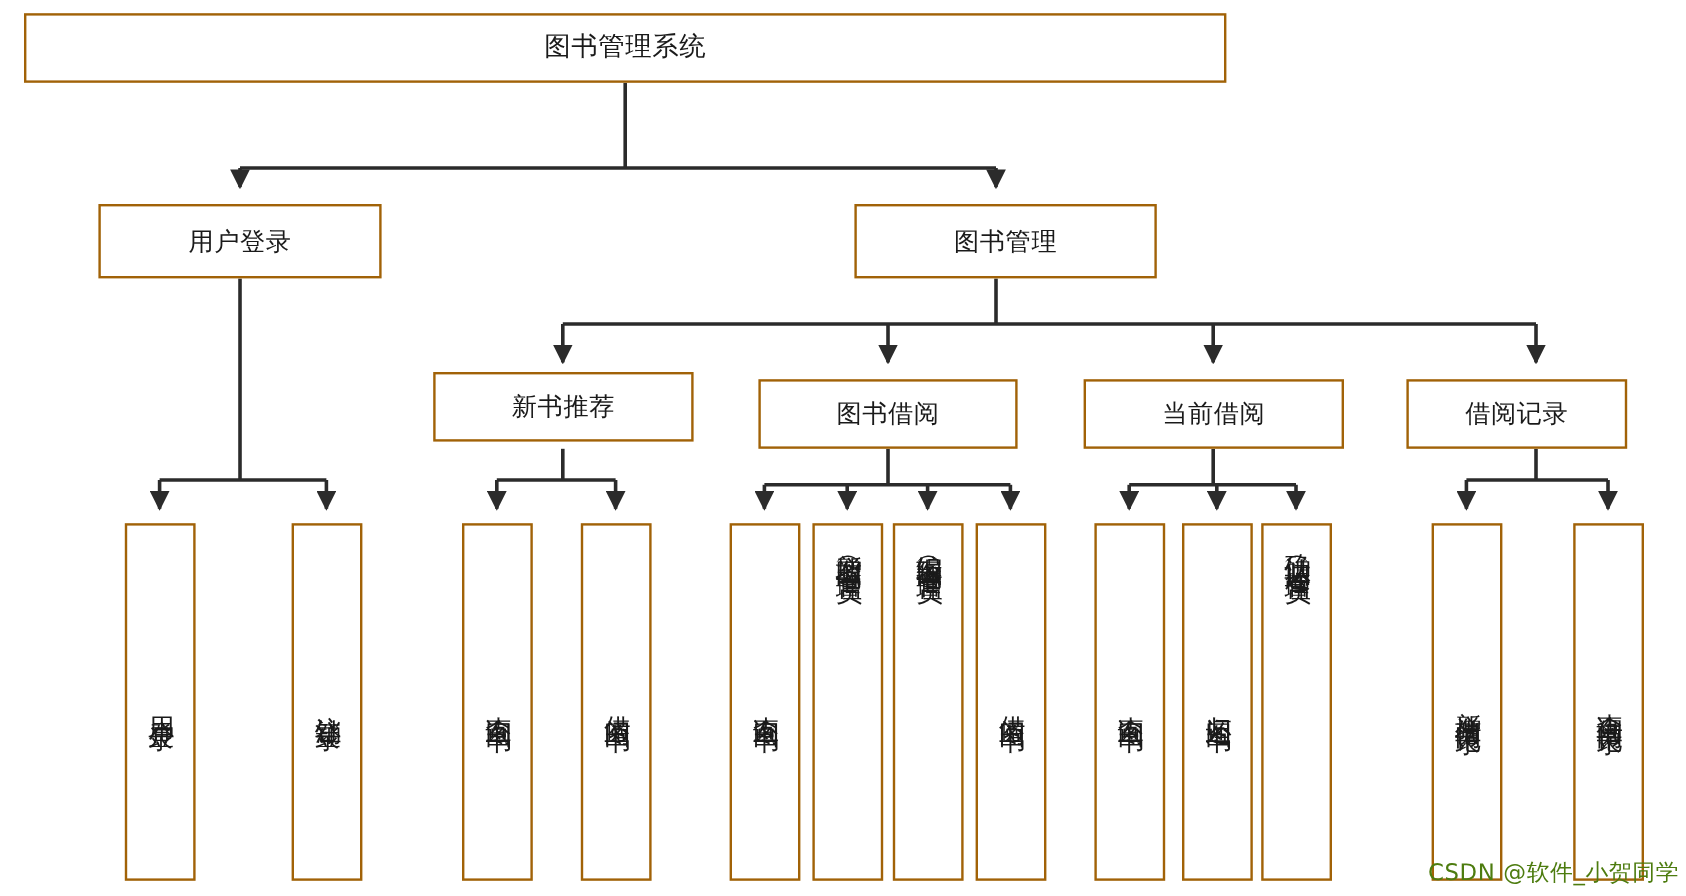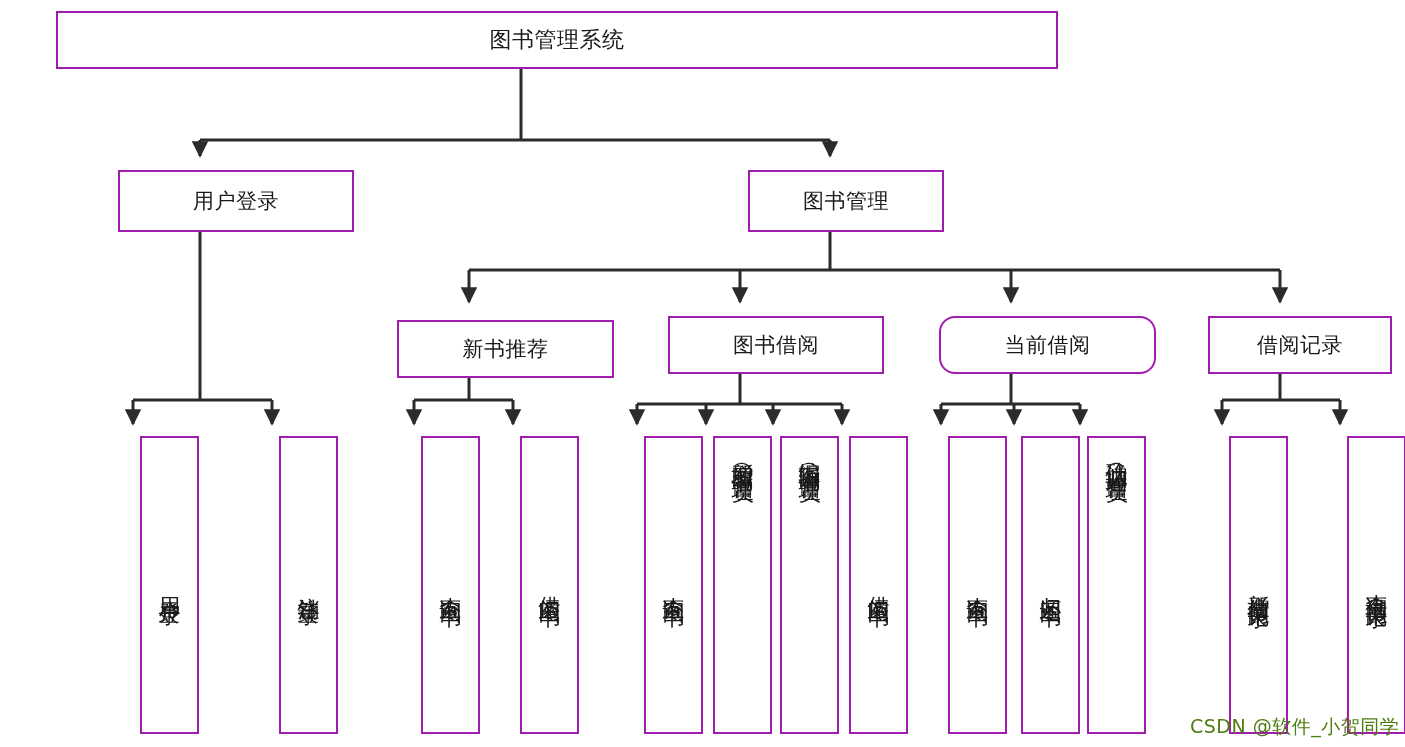--- a/index.html
+++ b/index.html
@@ -21,26 +21,25 @@
     position: absolute;
     left: 0;
     top: 0;
     width: 1405px;
     height: 747px;
   }
   .node {
     position: absolute;
     box-sizing: border-box;
     background: #ffffff;
-    border: 2px solid #a21caf;
+    border: 2px solid #a16207;
     display: flex;
     align-items: center;
     justify-content: center;
     color: #1a1a1a;
-    margin-left: 36px;
   }
   .node .lbl {
     display: block;
     text-align: center;
     line-height: 1.16;
     letter-spacing: 0.5px;
   }
   .node.horiz .lbl {
     font-size: 21px;
   }
@@ -130,31 +129,31 @@
     </g>
   </svg>
 
   <div class="node root horiz" style="left:20px; top:11px; width:1002px; height:58px;">
     <span class="lbl">图书管理系统</span>
   </div>
 
   <div class="node horiz" style="left:82px; top:170px; width:236px; height:62px;">
     <span class="lbl">用户登录</span>
   </div>
-  <div class="node horiz" style="left:712px; top:170px; width:196px; height:62px;">
+  <div class="node horiz" style="left:712px; top:170px; width:252px; height:62px;">
     <span class="lbl">图书管理</span>
   </div>
 
-  <div class="node horiz" style="left:361px; top:320px; width:217px; height:58px;">
+  <div class="node horiz" style="left:361px; top:310px; width:217px; height:58px;">
     <span class="lbl">新书推荐</span>
   </div>
   <div class="node horiz" style="left:632px; top:316px; width:216px; height:58px;">
     <span class="lbl">图书借阅</span>
   </div>
-  <div class="node horiz" style="left:903px; top:316px; width:217px; height:58px;border-radius:16px;">
+  <div class="node horiz" style="left:903px; top:316px; width:217px; height:58px;">
     <span class="lbl">当前借阅</span>
   </div>
   <div class="node horiz" style="left:1172px; top:316px; width:184px; height:58px;">
     <span class="lbl">借阅记录</span>
   </div>
 
   <div class="node vert mid" style="left:104px; top:436px; width:59px; height:298px;">
     <span class="lbl">用户登录</span>
   </div>
   <div class="node vert mid" style="left:243px; top:436px; width:59px; height:298px;">

